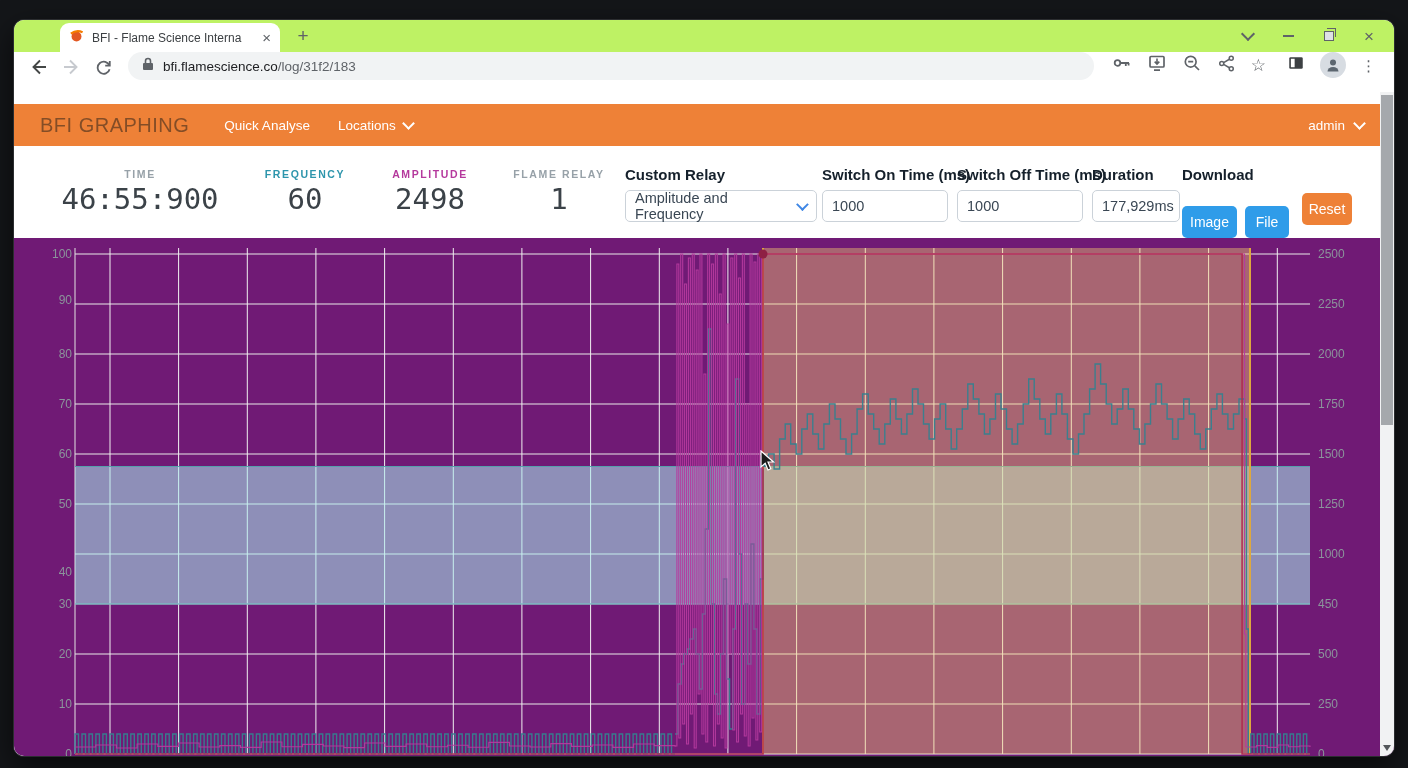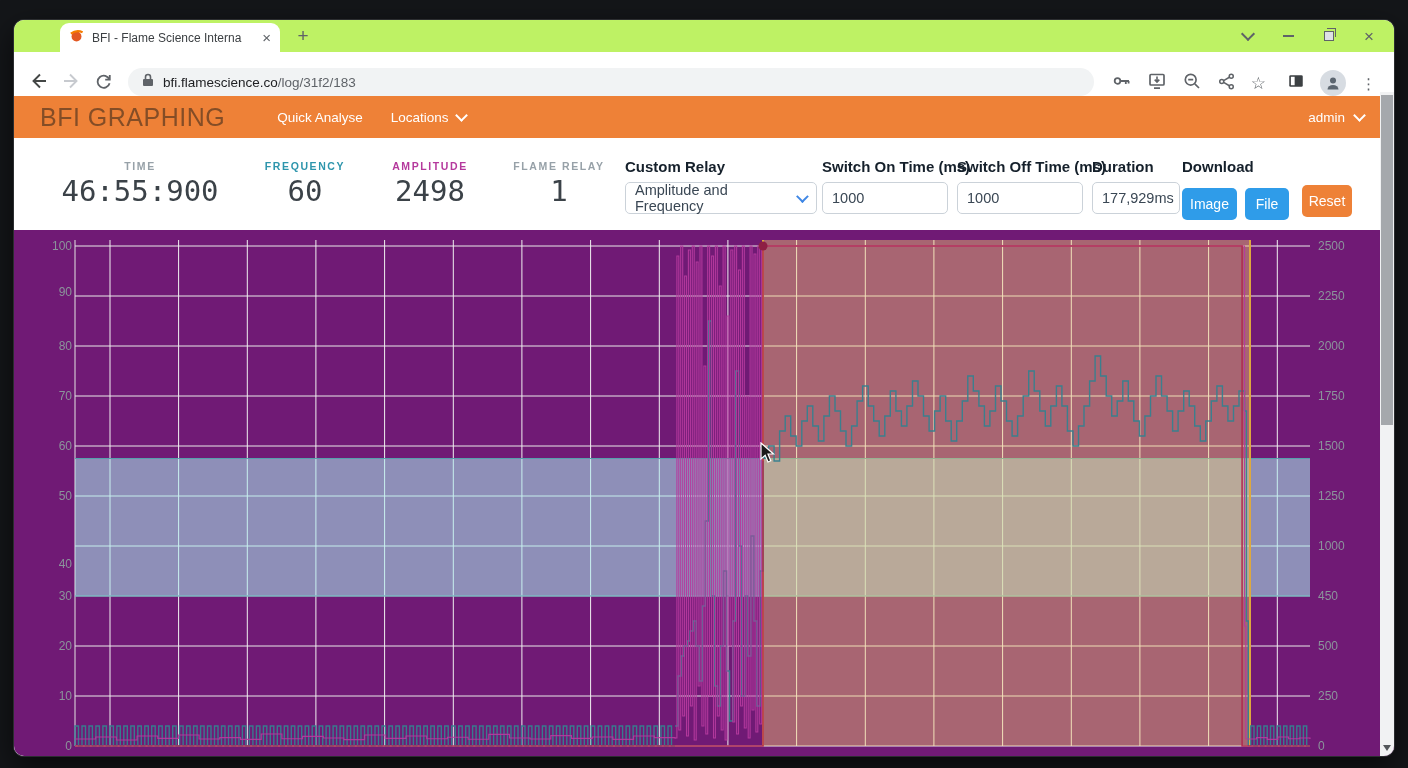--- a/index.html
+++ b/index.html
@@ -11,46 +11,46 @@
   .tab-title{font-size:12px;color:#3c4043;white-space:nowrap;overflow:hidden;flex:1}
   .tab-close{color:#5f6368;font-size:15px;line-height:1;cursor:default}
   .newtab{position:absolute;left:276px;bottom:3px;width:26px;height:26px;display:flex;align-items:center;justify-content:center;color:#5f6368;font-size:19px}
   .win-controls{position:absolute;right:20px;top:0;height:32px;display:flex;align-items:center;gap:30px}
   .wc{color:#5f6368;display:flex;align-items:center;justify-content:center}
   .chev-dn{width:8px;height:8px;border-right:2px solid #5f6368;border-bottom:2px solid #5f6368;transform:rotate(45deg);margin-top:-4px}
   .minim{width:11px;border-top:2px solid #5f6368}
   .restore{width:8px;height:8px;border:1.6px solid #5f6368;position:relative;background:#dee1e6}
   .restore:before{content:"";position:absolute;left:2px;top:-4px;width:8px;height:8px;border:1.6px solid #5f6368;border-left:none;border-bottom:none}
   .closex{font-size:17px;color:#5f6368;line-height:1}
-  .toolbar{height:44px;background:#fff;display:flex;align-items:flex-end;padding:0 10px;gap:2px}
+  .toolbar{height:52px;background:#fff;display:flex;align-items:flex-start;padding:0 10px;gap:2px}
   .nav-btn{width:30px;height:30px;display:flex;align-items:center;justify-content:center}
   .urlbar{flex:1;height:28px;background:#f1f3f4;border-radius:14px;display:flex;align-items:center;padding:0 14px;gap:9px;margin:0 8px}
   .url-host{font-size:13.5px;color:#202124}
   .url-path{font-size:13.5px;color:#5f6368}
   .tb-icons{display:flex;align-items:center;gap:15px;padding:0 8px}
   .avatar{width:26px;height:26px;border-radius:50%;background:#d7dce2;display:flex;align-items:center;justify-content:center}
   .star{font-size:17px;color:#5f6368;line-height:1}
   .kebab{font-size:15px;color:#5f6368;letter-spacing:0;line-height:1}
   
   .content{position:relative;height:664px;background:#fff}
   .appbar{height:42px;background:#ee8137;display:flex;align-items:center;padding:0 30px 0 26px}
-  .brand{font-size:25px;color:rgba(45,35,25,.55);margin-right:52px;font-weight:400;letter-spacing:.5px}
+  .brand{font-size:20px;color:rgba(45,35,25,.55);margin-right:35px;font-weight:400;letter-spacing:.5px}
   .nav-item{color:#fff;font-size:13.5px;margin-right:28px;display:flex;gap:8px;align-items:center}
   .wchev{width:7px;height:7px;border-right:2px solid #fff;border-bottom:2px solid #fff;transform:rotate(45deg);margin-top:-3px}
   .admin{margin-left:auto;color:#fff;font-size:13.5px;display:flex;gap:10px;align-items:center}
   .dash{position:relative;height:92px;background:#fff}
   .stat{position:absolute;top:22px;text-align:center}
   .stat-label{font-size:10.5px;letter-spacing:1.6px;color:#97a1a8;font-weight:600}
   .stat-value{font-family:"DejaVu Sans Mono","Liberation Mono",monospace;font-size:29px;color:#3b4248;margin-top:2px}
   .ctl{position:absolute;top:20px}
   .ctl-label{font-size:15px;font-weight:700;color:#15202b;white-space:nowrap}
   .field{margin-top:7px;height:32px;border:1px solid #cbd2d9;border-radius:5px;background:#fff;display:flex;align-items:center;padding:0 9px;font-size:14.5px;color:#3a4754;box-sizing:border-box}
   .sel{justify-content:space-between}
   .blue-chev{width:7px;height:7px;border-right:2px solid #3f87e5;border-bottom:2px solid #3f87e5;transform:rotate(45deg);margin-top:-4px;margin-left:6px}
-  .btnrow{display:flex;gap:8px;margin-top:13px}
+  .btnrow{display:flex;gap:8px;margin-top:23px}
   .btn{height:32px;border-radius:5px;color:#fff;font-size:14px;display:flex;align-items:center;justify-content:center;border:none}
   
   .chartwrap{position:relative;height:530px;background:#701a75}
   #chart-canvas{position:absolute;left:0;top:0}
   .ylabel{position:absolute;font-size:12px;color:#8b949b}
   .ylabel.left{left:18px;width:40px;text-align:right}
   .ylabel.right{left:1304px;width:44px;text-align:left}
   .xlabel{position:absolute;top:524px;font-size:11.5px;color:#8b949b;width:74px;text-align:center;white-space:nowrap}
   .cursor{position:absolute;left:746px;top:212px;z-index:6}
   

